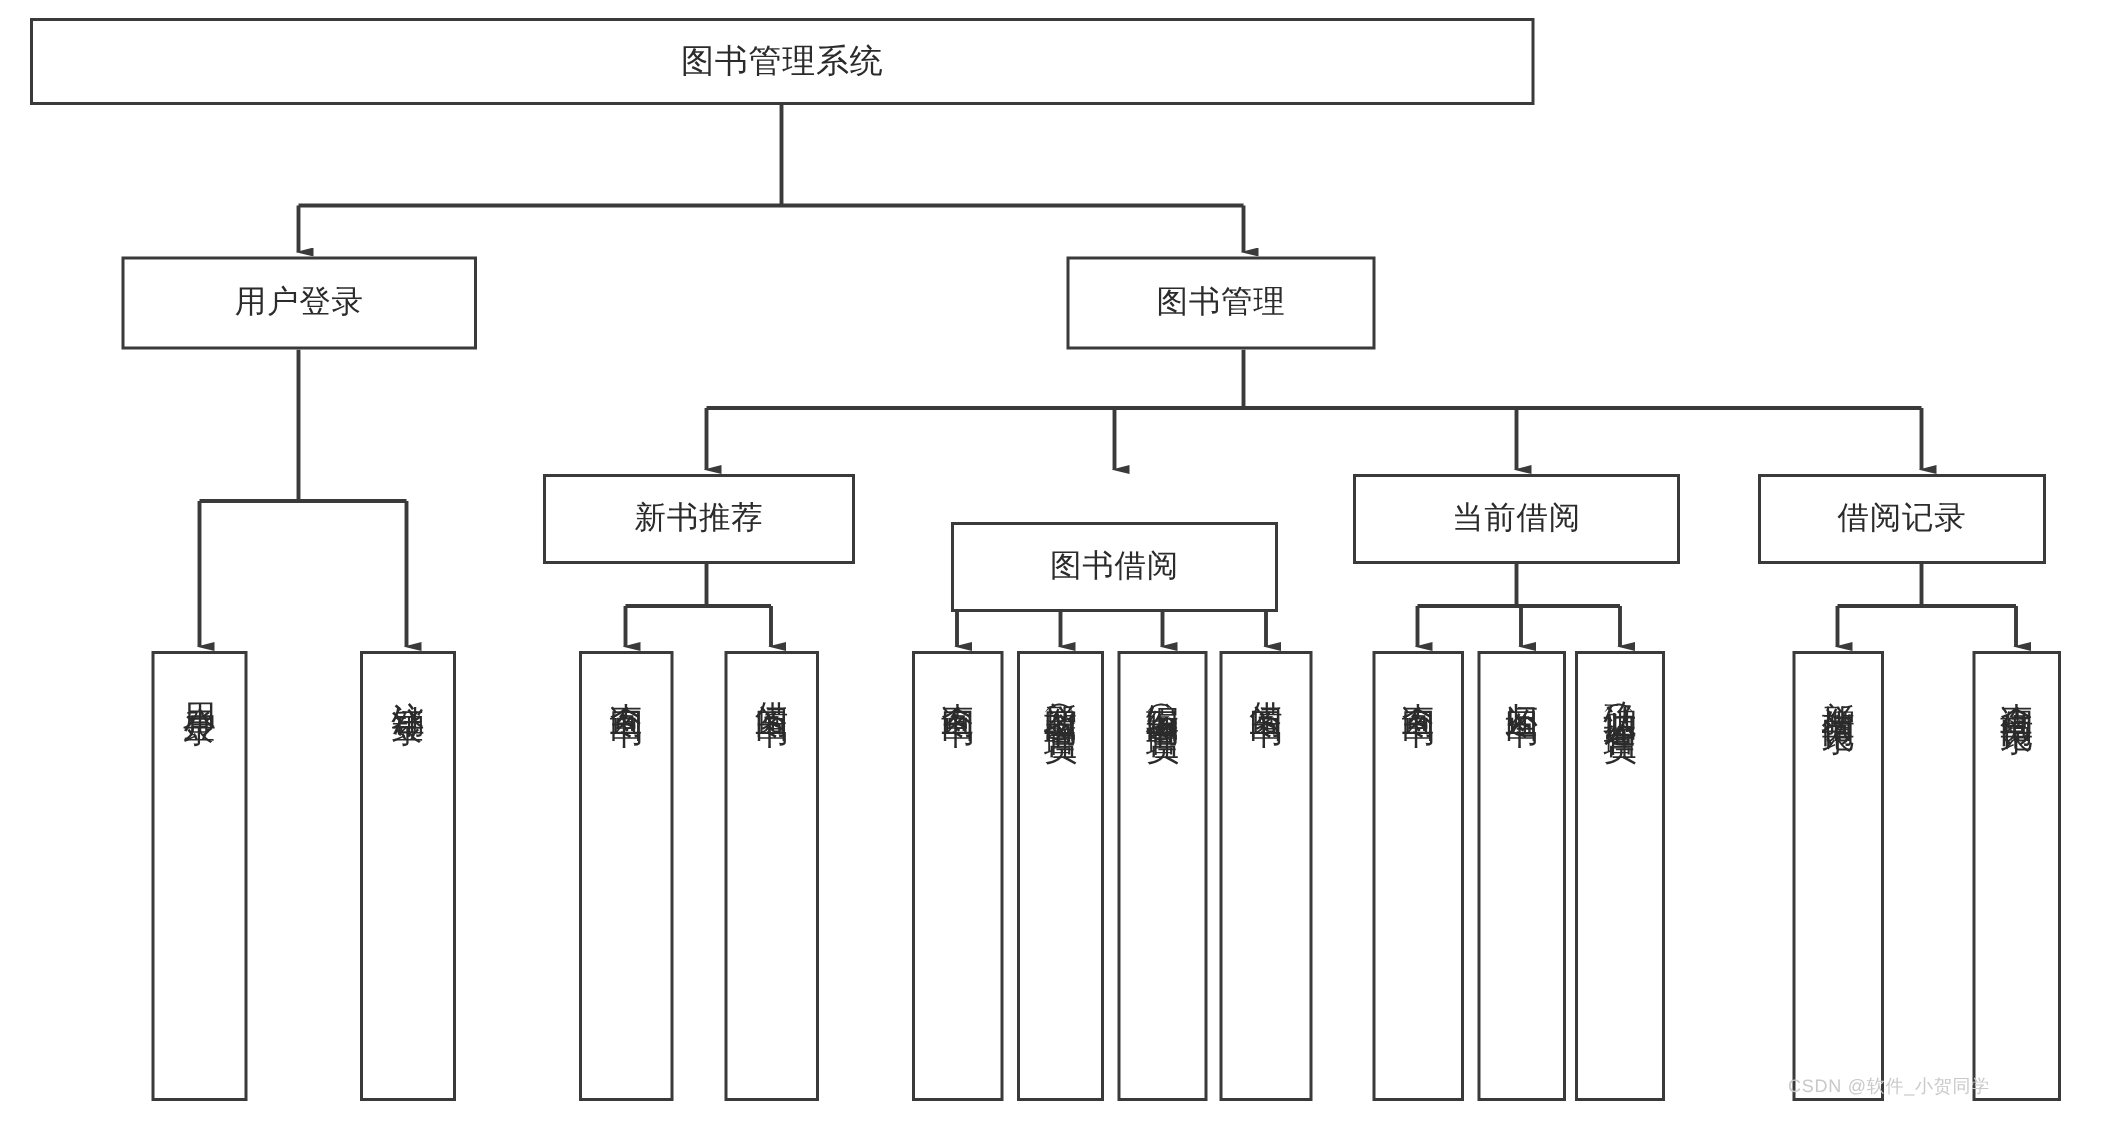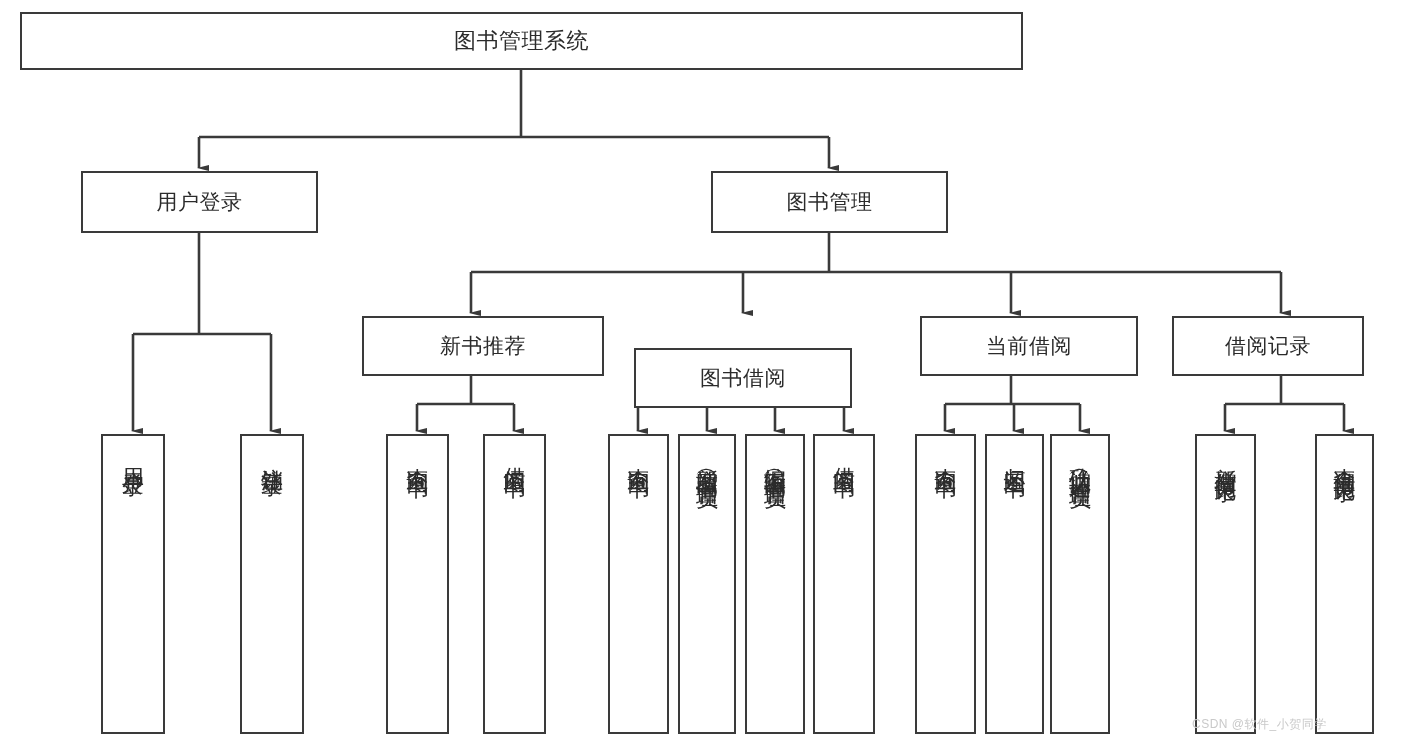--- a/index.html
+++ b/index.html
@@ -113,30 +113,30 @@
       </g>
   </svg>
 
   <div id="node-layer">
       <div class="node horiz root" style="left: 20px; top: 12px; width: 1003px; height: 58px;">
         <span class="label">图书管理系统</span>
       </div>
       <div class="node horiz" style="left: 81px; top: 171px; width: 237px; height: 62px;">
         <span class="label">用户登录</span>
       </div>
-      <div class="node horiz" style="left: 711px; top: 171px; width: 237px; height: 62px;">
+      <div class="node horiz" style="left: 711px; top: 171px; width: 206px; height: 62px;">
         <span class="label">图书管理</span>
       </div>
-      <div class="node horiz" style="left: 362px; top: 316px; width: 242px; height: 60px;">
+      <div class="node horiz" style="left: 362px; top: 316px; width: 208px; height: 60px;">
         <span class="label">新书推荐</span>
       </div>
       <div class="node horiz" style="left: 634px; top: 316px; width: 218px; height: 60px; margin-top: 32px;">
         <span class="label">图书借阅</span>
       </div>
-      <div class="node horiz" style="left: 902px; top: 316px; width: 218px; height: 60px; margin-left: 18px;">
+      <div class="node horiz" style="left: 902px; top: 316px; width: 218px; height: 60px;">
         <span class="label">当前借阅</span>
       </div>
       <div class="node horiz" style="left: 1172px; top: 316px; width: 192px; height: 60px;">
         <span class="label">借阅记录</span>
       </div>
       <div class="node vert" style="left: 101px; top: 434px; width: 64px; height: 300px;">
         <span class="label">用户登录</span>
       </div>
       <div class="node vert" style="left: 240px; top: 434px; width: 64px; height: 300px;">
         <span class="label">注销登录</span>

